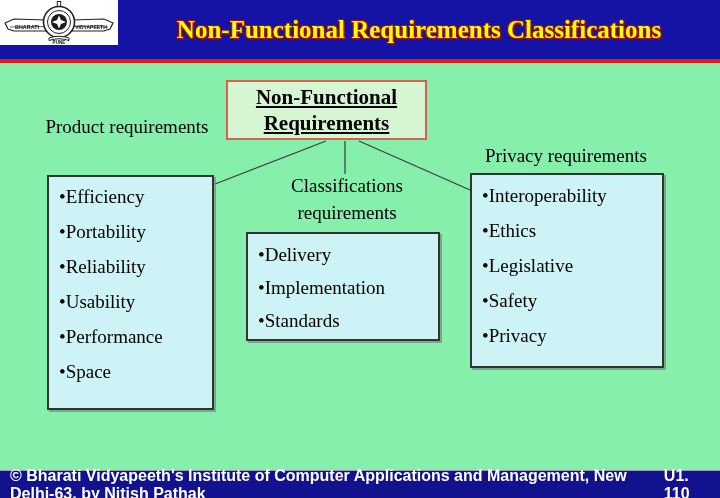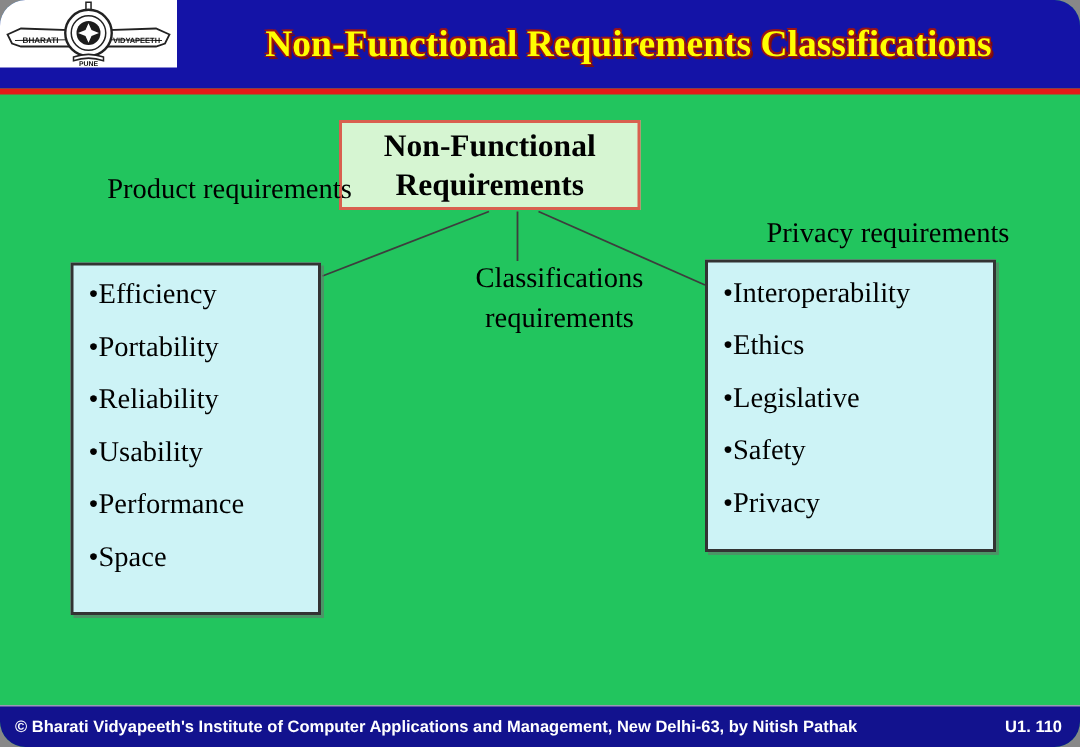--- a/index.html
+++ b/index.html
@@ -1,20 +1,20 @@
 <!DOCTYPE html>
 <html><head>
 <meta charset="utf-8">
 <style>
   * { margin:0; padding:0; box-sizing:border-box; }
   html,body { background:#888; }
   .slide {
     position:relative; width:720px; height:498px;
-    background:#22c55e; overflow:hidden;
-    font-family:"Liberation Serif", serif; color:#000;border-radius:17px;
+    background:#86efac; overflow:hidden;
+    font-family:"Liberation Serif", serif; color:#000;
   }
 
   
   .header {
     position:absolute; left:0; top:0; width:720px; height:59px;
     background:#1413a6;
   }
   .logo-box {
     position:absolute; left:0; top:0; width:118px; height:45px;
     background:#ffffff;
@@ -28,27 +28,27 @@
   .accent-line {
     position:absolute; left:0; top:59px; width:720px; height:4px;
     background:#e41b17;
   }
 
   
   .root-box {
     position:absolute; left:226px; top:80px; width:201px; height:60px;
     background:#d6f5d2; border:2px solid #d95f4f;
     display:flex; align-items:center; justify-content:center; text-align:center;
-    font-size:21px; font-weight:bold; line-height:1.25; padding:2px 14px;
+    font-size:21px; font-weight:bold; line-height:1.25; padding:2px 14px;text-decoration:underline;
   }
   .connectors { position:absolute; left:0; top:0; pointer-events:none; }
 
   .group-label {
     position:absolute; text-align:center;
-    font-size:19px; line-height:27px;margin-left:26px;
+    font-size:19px; line-height:27px;
   }
   .label-product { left:38px;  top:113px; width:178px; }
   .label-org     { left:248px; top:172px; width:198px; }
   .label-ext     { left:460px; top:142px; width:212px; white-space:nowrap; }
 
   .item-box {
     position:absolute; background:#cdf3f6; border:2px solid #333333;
     box-shadow:2px 2px 0 rgba(110,110,110,0.55);
     display:flex; flex-direction:column;
     padding-left:10px; padding-right:4px; list-style:none;
@@ -60,21 +60,21 @@
     flex:1; display:flex; align-items:center;
     font-size:19px; white-space:nowrap;
   }
   .item-box li::before { content:"\2022"; }
 
   
   .footer {
     position:absolute; left:0; top:470px; width:720px; height:28px;
     background:#12128e; border-top:1px solid #9a9ab8;
     display:flex; align-items:center; justify-content:space-between;
-    font-family:"Liberation Sans", sans-serif; font-size:11px; font-weight:bold;
+    font-family:"Liberation Sans", sans-serif; font-size:16px; font-weight:bold;
     color:#ffffff; padding:0 12px 0 10px;
   }
   .emblem-text { font-family:"Liberation Sans", sans-serif; font-weight:bold; fill:#111; }
 </style>
 </head>
 <body>
 
 <div class="slide">
 
   <div class="header">
@@ -118,20 +118,25 @@
 
   <ul class="item-box box-product">
     <li>Efficiency</li>
     <li>Portability</li>
     <li>Reliability</li>
     <li>Usability</li>
     <li>Performance</li>
     <li>Space</li>
   </ul>
 
+  <ul class="item-box box-org">
+    <li>Delivery</li>
+    <li>Implementation</li>
+    <li>Standards</li>
+  </ul>
 
   <ul class="item-box box-ext">
     <li>Interoperability</li>
     <li>Ethics</li>
     <li>Legislative</li>
     <li>Safety</li>
     <li>Privacy</li>
   </ul>
 
   <div class="footer">

